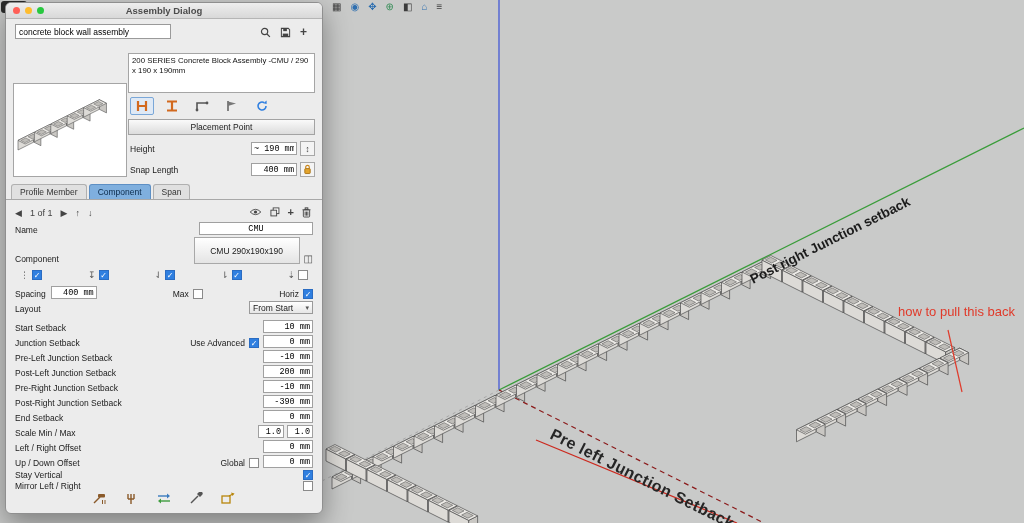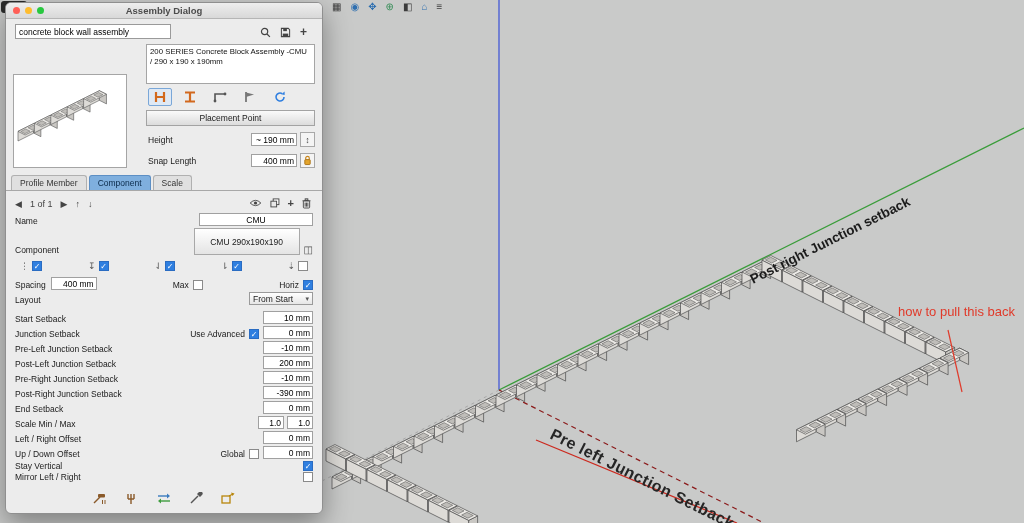--- a/index.html
+++ b/index.html
@@ -21,39 +21,39 @@
   .titlebar{height:15px;flex:0 0 15px;background:linear-gradient(#eeeeee,#d8d8d8);
             border-bottom:1px solid #b5b5b5;border-radius:5px 5px 0 0;
             display:flex;align-items:center;position:relative}
   .dots{display:flex;gap:5px;margin-left:7px}
   .dot{width:7px;height:7px;border-radius:50%}
   .dot.r{background:#ff5f57}.dot.y{background:#febc2e}.dot.g{background:#28c83f}
   .title{position:absolute;left:0;right:0;text-align:center;font-size:9.5px;color:#4c4c4c;font-weight:bold}
   .drow{display:flex;align-items:flex-end;padding:0 9px;flex:0 0 auto}
   .lbl{font-size:8.5px;color:#1a1a1a;white-space:nowrap}
   .inp{border:1px solid #a0a0a0;background:#fff;height:11px;font-size:8.5px;
-       font-family:Liberation Sans, sans-serif;text-align:right;padding:0 2px;box-sizing:content-box}
+       font-family:Liberation Mono, monospace;text-align:right;padding:0 2px;box-sizing:content-box}
   .w44{width:44px}.w40{width:40px}.w22{width:20px}.w110{width:108px;text-align:center}
   .sel{border:1px solid #9a9a9a;background:linear-gradient(#ffffff,#e6e6e6);height:13px;
        display:inline-flex;align-items:center;justify-content:space-between;
        font-size:8.5px;padding:0 3px;box-sizing:border-box}
   .sel .car{font-size:7px;color:#555;margin-left:4px}
   .cb{width:10px;height:10px;border:1px solid #8a8a8a;background:#fff;display:inline-flex;
       align-items:center;justify-content:center;font-size:8px;color:#fff;box-sizing:border-box}
   .cb.on{background:#2f7fe0;border-color:#2a6cc2}
   .ibtn{display:inline-flex;align-items:center;justify-content:center;cursor:default}
   .boxbtn{border:1px solid #a8a8a8;background:linear-gradient(#fff,#e4e4e4);height:13px;
           display:inline-flex;align-items:center;justify-content:center;padding:6px 4px;font-size:8.5px}
   
   .srow{margin-top:5px}
   .srow input{width:148px;height:13px;border:1px solid #9a9a9a;font-size:8.5px;
               font-family:"Liberation Sans",sans-serif;padding:0 3px}
   .srow .icons{margin-left:auto;display:flex;gap:9px;align-items:center;padding-right:6px}
   
-  .media{margin-top:5px;display:flex;gap:19px}
+  .media{margin-top:14px;display:flex;gap:1px}
   .preview{width:112px;height:92px;background:#fff;border:1px solid #a5a5a5;flex:0 0 112px}
   .mcol{flex:1;display:flex;flex-direction:column}
   .desc{background:#fff;border:1px solid #a5a5a5;height:34px;font-size:7.8px;line-height:1.3;
         padding:2px 3px;color:#111;overflow:hidden}
   .pirow{display:flex;gap:6px;margin-top:4px;align-items:center;justify-content:flex-start;padding-left:2px}
   .pbtn{width:22px;height:16px;border:1px solid transparent;display:inline-flex;align-items:center;justify-content:center}
   .pbtn.selct{border:1px solid #7aa7d8;background:#dfe9f5;border-radius:2px}
   .place{margin-top:4px;height:14px;border:1px solid #a3a3a3;background:linear-gradient(#fafafa,#dcdcdc);
          display:flex;align-items:center;justify-content:center;font-size:8.5px;border-radius:0}
   .hsrow{display:flex;align-items:center;margin-top:6px}
@@ -264,21 +264,21 @@
               <rect x="2" y="5" width="6" height="5.5" rx="0.8" fill="#e3a42c" stroke="#a86f12"></rect>
             </svg>
         </span>
       </div>
     </div>
   </div>
 
   <div class="tabs">
     <span class="tab">Profile Member</span>
     <span class="tab active">Component</span>
-    <span class="tab">Scale</span>
+    <span class="tab">Span</span>
   </div>
 
   <div class="drow nav">
     <span class="g9">
       <span class="nvi">◀</span>
       <span class="nvi">1 of 1</span>
       <span class="nvi">▶</span>
       <span class="nvi">↑</span>
       <span class="nvi">↓</span>
     </span>

